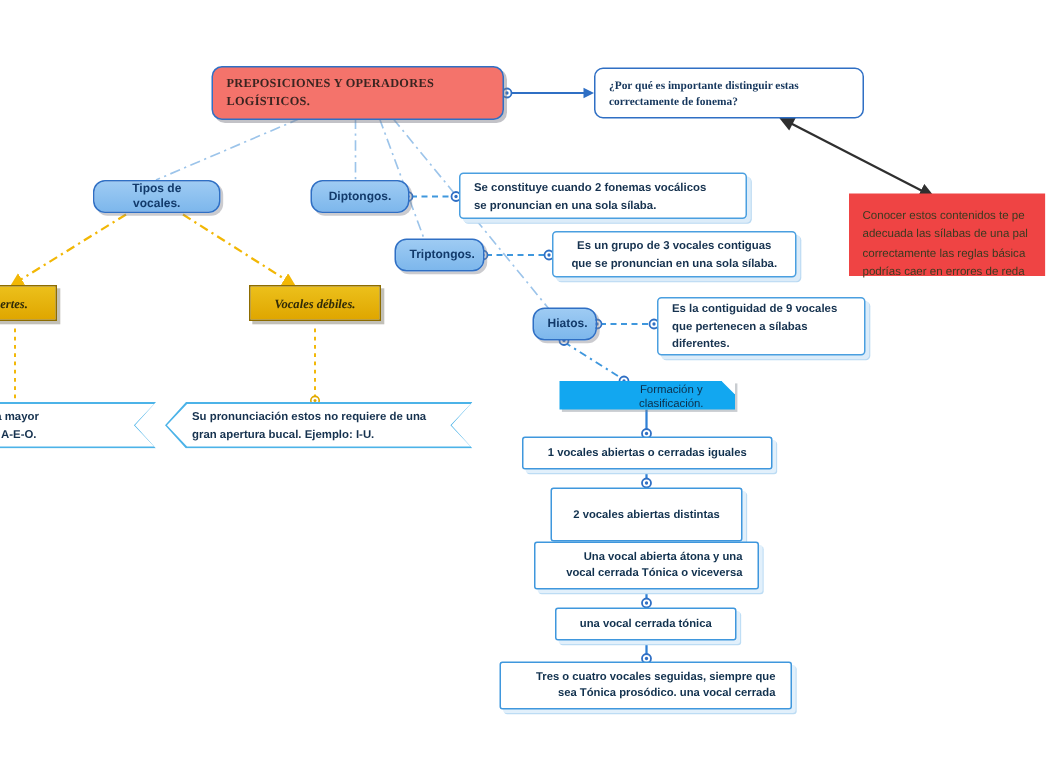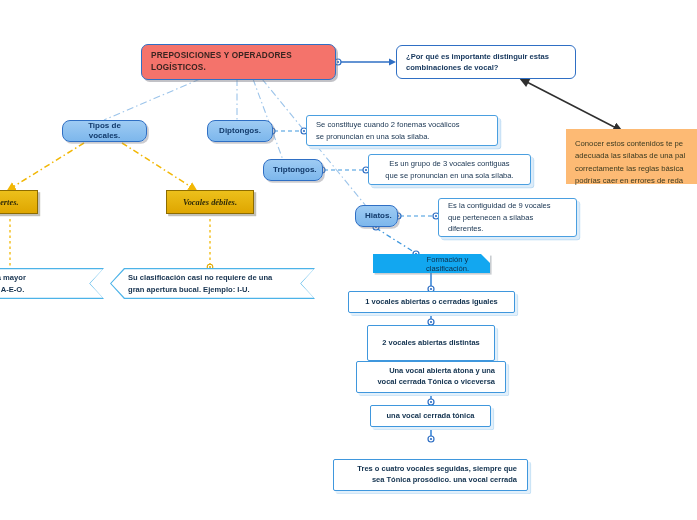--- a/index.html
+++ b/index.html
@@ -43,20 +43,21 @@
     border-radius: 7px;
     box-shadow: 2px 2px 0 rgba(120,120,130,0.45);
     padding: 7px 9px;
   }
   .root .txt {
     color: #3a2420;
     font-size: 8.2px;
     font-weight: bold;
     line-height: 1.45;
     letter-spacing: .2px;
+    font-family: Liberation Serif, serif;
   }
 
   
   .topic {
     background: #8fc3f0;
     background: linear-gradient(#9ecbf3, #7db7ec);
     border: 1.4px solid #2f6fc4;
     border-radius: 8px;
     box-shadow: 1.8px 1.8px 0 rgba(130,130,140,0.42);
     padding: 5px 9px;
@@ -74,41 +75,42 @@
   .callout {
     background: #ffffff;
     border: 1.3px solid #4a9fe0;
     border-radius: 3px;
     padding: 6px 9px;
     box-shadow: 2.5px 2.5px 0 #dcecf9, 3.2px 3.2px 0 #b9d9f2;
   }
   .callout .txt {
     color: #16324f;
     font-size: 7.6px;
-    font-weight: normal;
+    font-weight: bold;
     line-height: 1.5;
   }
 
   
   .question {
     background: #ffffff;
     border: 1.3px solid #2f6fc4;
     border-radius: 6px;
     padding: 7px 9px;
   }
   .question .txt {
     color: #15365c;
     font-size: 7.6px;
     font-weight: bold;
     line-height: 1.5;
+    font-family: Liberation Serif, serif;
   }
 
   
   .note {
-    background: #fdba74;
+    background: #ef4444;
     border: none;
     padding: 20px 8px 8px 9px;
   }
   .note .txt {
     color: #3b3a20;
     font-size: 7.7px;
     line-height: 1.62;
     white-space: nowrap;
     overflow: hidden;
   }
@@ -317,21 +319,21 @@
     <g stroke="#2f2f2f" stroke-width="1.5" fill="none">
       <line x1="521" y1="79" x2="622" y2="131" marker-end="url(#arrDark)" marker-start="url(#arrDarkStart)"></line>
     </g>
   </svg>
 
   <div class="node root" style="left:141px; top:44px; width:195px; height:36px;">
     <span class="txt"><span>PREPOSICIONES Y OPERADORES</span><br><span>LOGÍSTICOS.</span></span>
   </div>
 
   <div class="node question" style="left:396px; top:45px; width:180px; height:34px;">
-    <span class="txt"><span>¿Por qué es importante distinguir estas</span><br><span>combinaciones de vocal?</span></span>
+    <span class="txt"><span>¿Por qué es importante distinguir estas</span><br><span>correctamente de fonema?</span></span>
   </div>
 
   <div class="node note" style="left:566px; top:129px; width:131px; height:55px;">
     <span class="txt"><span>Conocer estos contenidos te pe</span><br><span>adecuada las sílabas de una pal</span><br><span>correctamente las reglas básica</span><br><span>podrías caer en errores de reda</span></span>
   </div>
 
   <div class="node topic" style="left:62px; top:120px; width:85px; height:22px;">
     <span class="txt">Tipos de vocales.</span>
   </div>
 
@@ -369,21 +371,21 @@
 
   <div class="hexbox" style="left:-44px; top:268px; width:148px; height:31px;">
     <div class="hexbg"></div>
     <div class="hexin"></div>
     <span class="txt"><span>ere una mayor</span><br><span>emplo: A-E-O.</span></span>
   </div>
 
   <div class="hexbox" style="left:110px; top:268px; width:205px; height:31px;">
     <div class="hexbg"></div>
     <div class="hexin"></div>
-    <span class="txt"><span>Su clasificación casi no requiere de una</span><br><span>gran apertura bucal. Ejemplo: I-U.</span></span>
+    <span class="txt"><span>Su pronunciación estos no requiere de una</span><br><span>gran apertura bucal. Ejemplo: I-U.</span></span>
   </div>
 
   <div class="node barnode" style="left:373px; top:254px; width:117px; height:19px;">
     <span class="fold"></span>
     <span class="txt">Formación y clasificación.</span>
   </div>
 
   <div class="node listbox" style="left:348px; top:291px; width:167px; height:22px;">
     <span class="txt">1 vocales abiertas o cerradas iguales</span>
   </div>
@@ -393,17 +395,17 @@
   </div>
 
   <div class="node listbox left" style="left:356px; top:361px; width:150px; height:32px;">
     <span class="txt"><span>Una vocal abierta átona y una</span><br><span>vocal cerrada Tónica o viceversa</span></span>
   </div>
 
   <div class="node listbox" style="left:370px; top:405px; width:121px; height:22px;">
     <span class="txt">una vocal cerrada tónica</span>
   </div>
 
-  <div class="node listbox left" style="left:333px; top:459px; width:195px; height:32px;">
+  <div class="node listbox left" style="left:333px; top:441px; width:195px; height:32px;">
     <span class="txt"><span>Tres o cuatro vocales seguidas, siempre que</span><br><span>sea Tónica prosódico. una vocal cerrada</span></span>
   </div>
 
 </div>
 
 </body></html>

